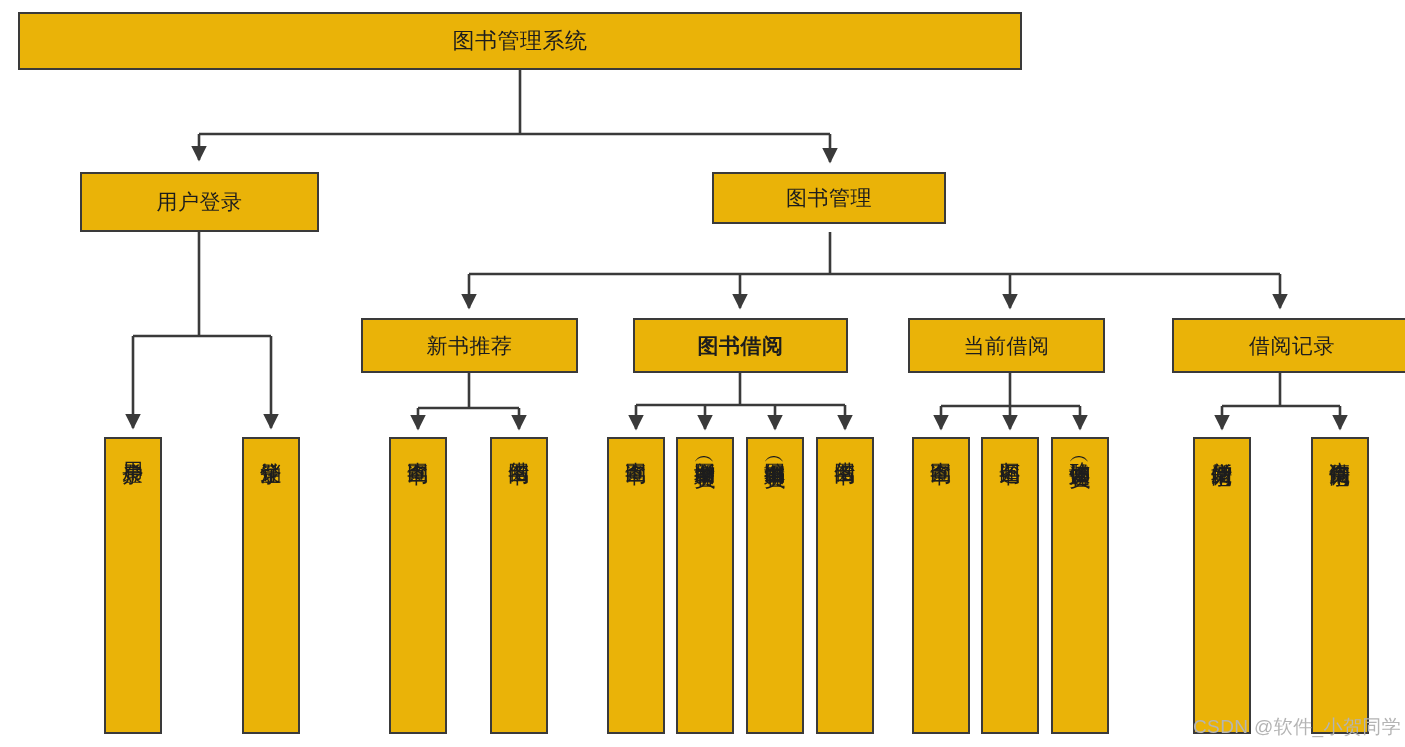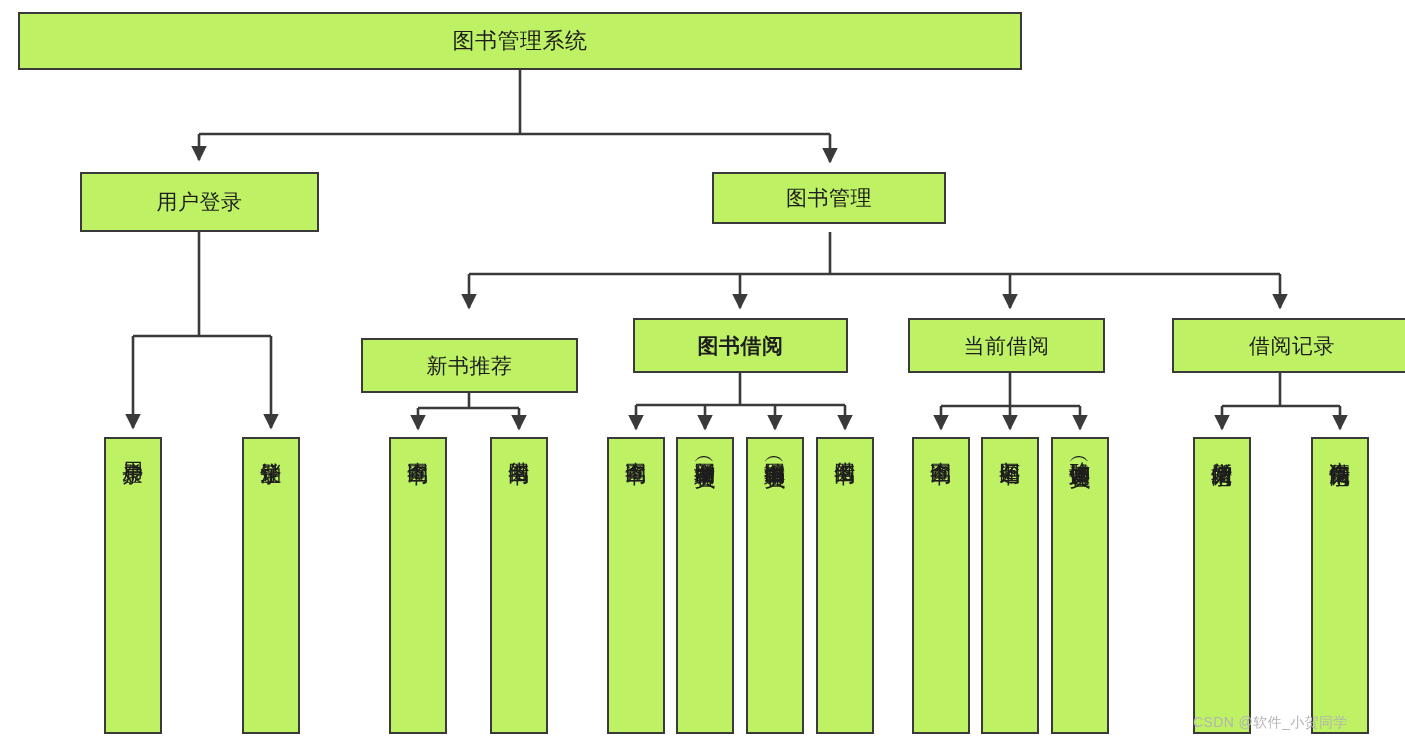--- a/index.html
+++ b/index.html
@@ -23,21 +23,21 @@
     left: 0;
     top: 0;
     width: 1405px;
     height: 747px;
     pointer-events: none;
   }
   .node {
     position: absolute;
     box-sizing: border-box;
     border: 2px solid #3a3a3a;
-    background: #bef264;
+    background: #eab308;
     display: flex;
     align-items: center;
     justify-content: center;
     color: #1d1d1d;
   }
   .node.horizontal .node-label {
     writing-mode: horizontal-tb;
     font-size: 21px;
     line-height: 1.2;
     letter-spacing: 0.5px;
@@ -56,21 +56,21 @@
     letter-spacing: 1px;
     white-space: nowrap;
     text-align: start;
   }
   .node.root .node-label {
     font-size: 22px;
   }
   .watermark {
     position: absolute;
     color: #b4b4b4;
-    font-size: 14px;
+    font-size: 19px;
     white-space: nowrap;
     letter-spacing: 0.4px;
   }
 </style>
 </head>
 <body>
 
 <div id="diagram-root">
 
   <svg id="edges-layer" viewBox="0 0 1405 747" xmlns="http://www.w3.org/2000/svg">
@@ -128,21 +128,21 @@
   </div>
 
   <div class="node horizontal" style="left:80px; top:172px; width:239px; height:60px;">
     <span class="node-label">用户登录</span>
   </div>
 
   <div class="node horizontal" style="left:712px; top:172px; width:234px; height:52px;">
     <span class="node-label">图书管理</span>
   </div>
 
-  <div class="node horizontal" style="left:361px; top:318px; width:217px; height:55px;margin-top:20px;">
+  <div class="node horizontal" style="left:361px; top:318px; width:217px; height:55px;">
     <span class="node-label">新书推荐</span>
   </div>
 
   <div class="node horizontal" style="left:633px; top:318px; width:215px; height:55px;font-weight:bold;">
     <span class="node-label">图书借阅</span>
   </div>
 
   <div class="node horizontal" style="left:908px; top:318px; width:197px; height:55px;text-align:center;">
     <span class="node-label">当前借阅</span>
   </div>

